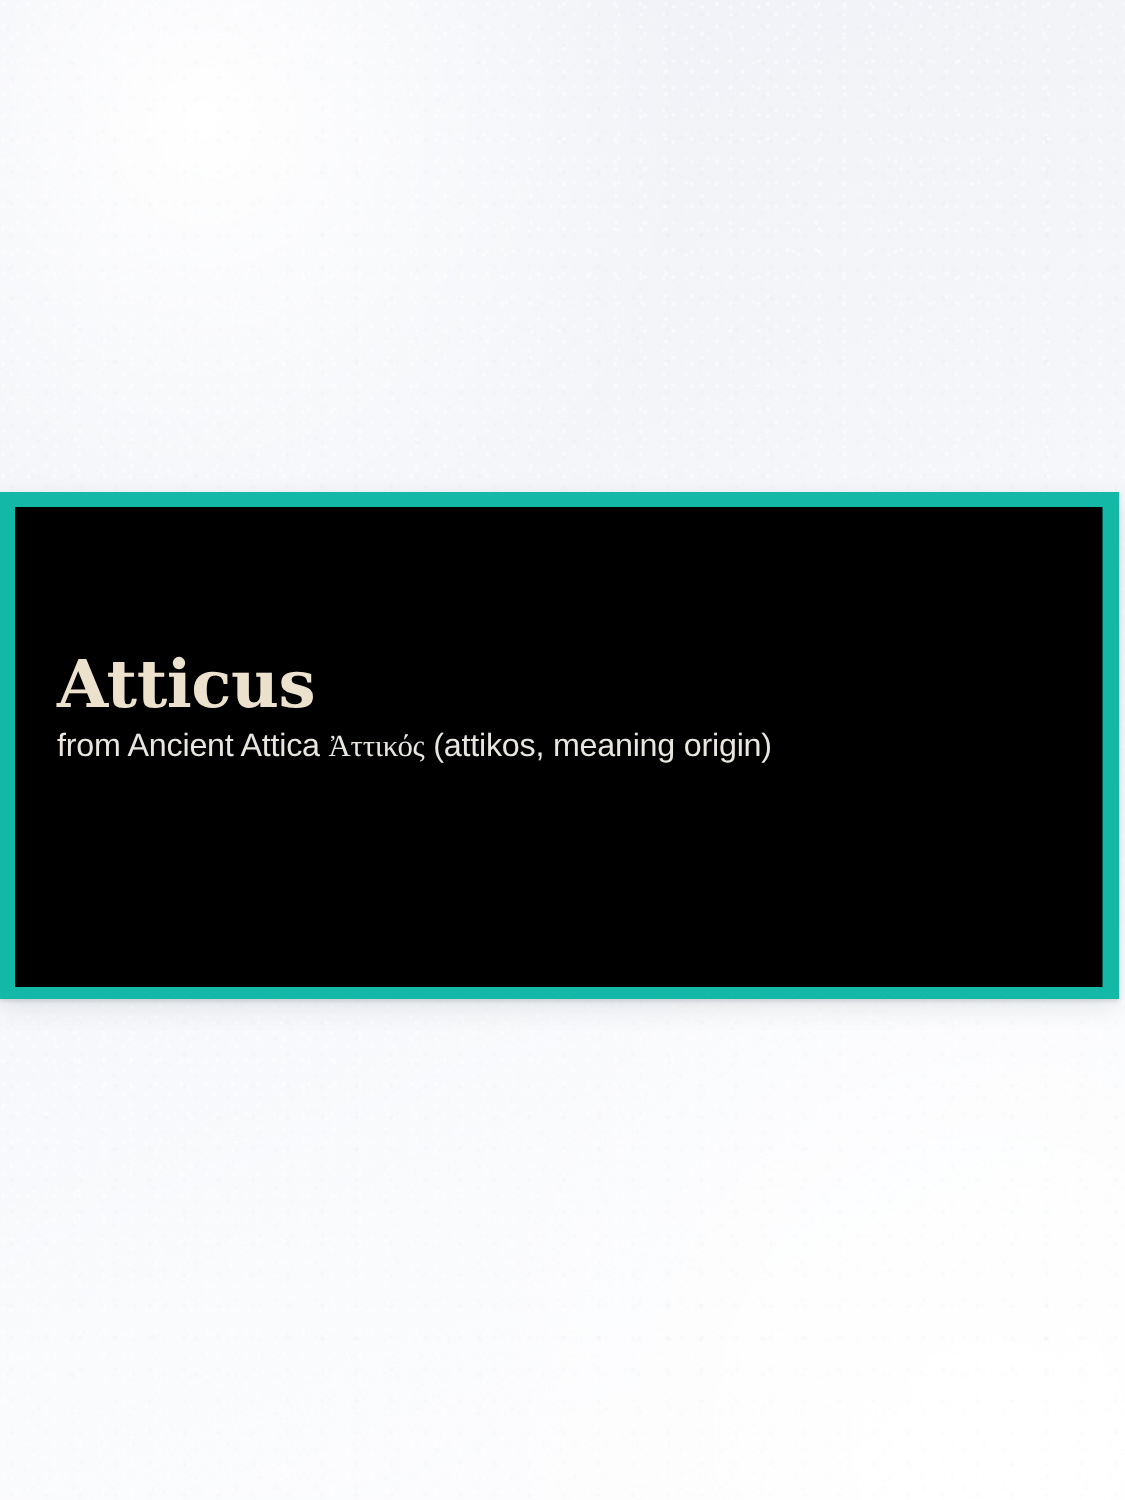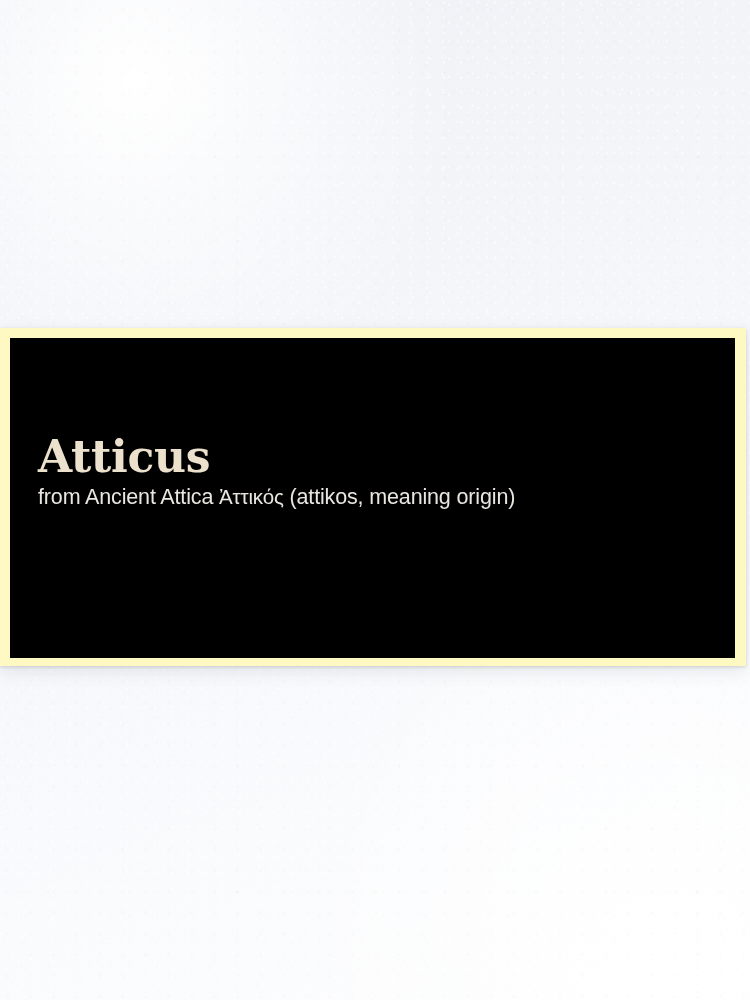--- a/index.html
+++ b/index.html
@@ -44,21 +44,21 @@
     background-size: 17px 15px, 23px 21px, 19px 18px, 27px 25px, 21px 23px, 15px 16px;
   }
 
   
   .poster-frame {
     position: absolute;
     left: 0px;
     top: 328px;
     width: 746px;
     height: 338px;
-    background: #fef9c3;
+    background: #14b8a6;
     padding: 10px 11px 8px 10px;
     box-shadow:
       0 1px 3px rgba(40,45,60,0.16),
       0 6px 16px rgba(40,45,60,0.10);
   }
 
   .poster-canvas {
     position: relative;
     width: 100%;
     height: 100%;
@@ -88,21 +88,21 @@
     font-family: "Liberation Sans", sans-serif;
     font-weight: 400;
     font-size: 21.5px;
     line-height: 1.43;
     letter-spacing: -0.15px;
     color: #e9e6e0;
     white-space: nowrap;
   }
 
   .poster-subtitle .greek {
-    font-family: Liberation Sans, sans-serif;
+    font-family: Liberation Serif, serif;
     font-size: 20.5px;
   }
 </style>
 </head>
 <body>
 
 <div class="page-backdrop">
   <div class="backdrop-grain"></div>
 </div>
 

